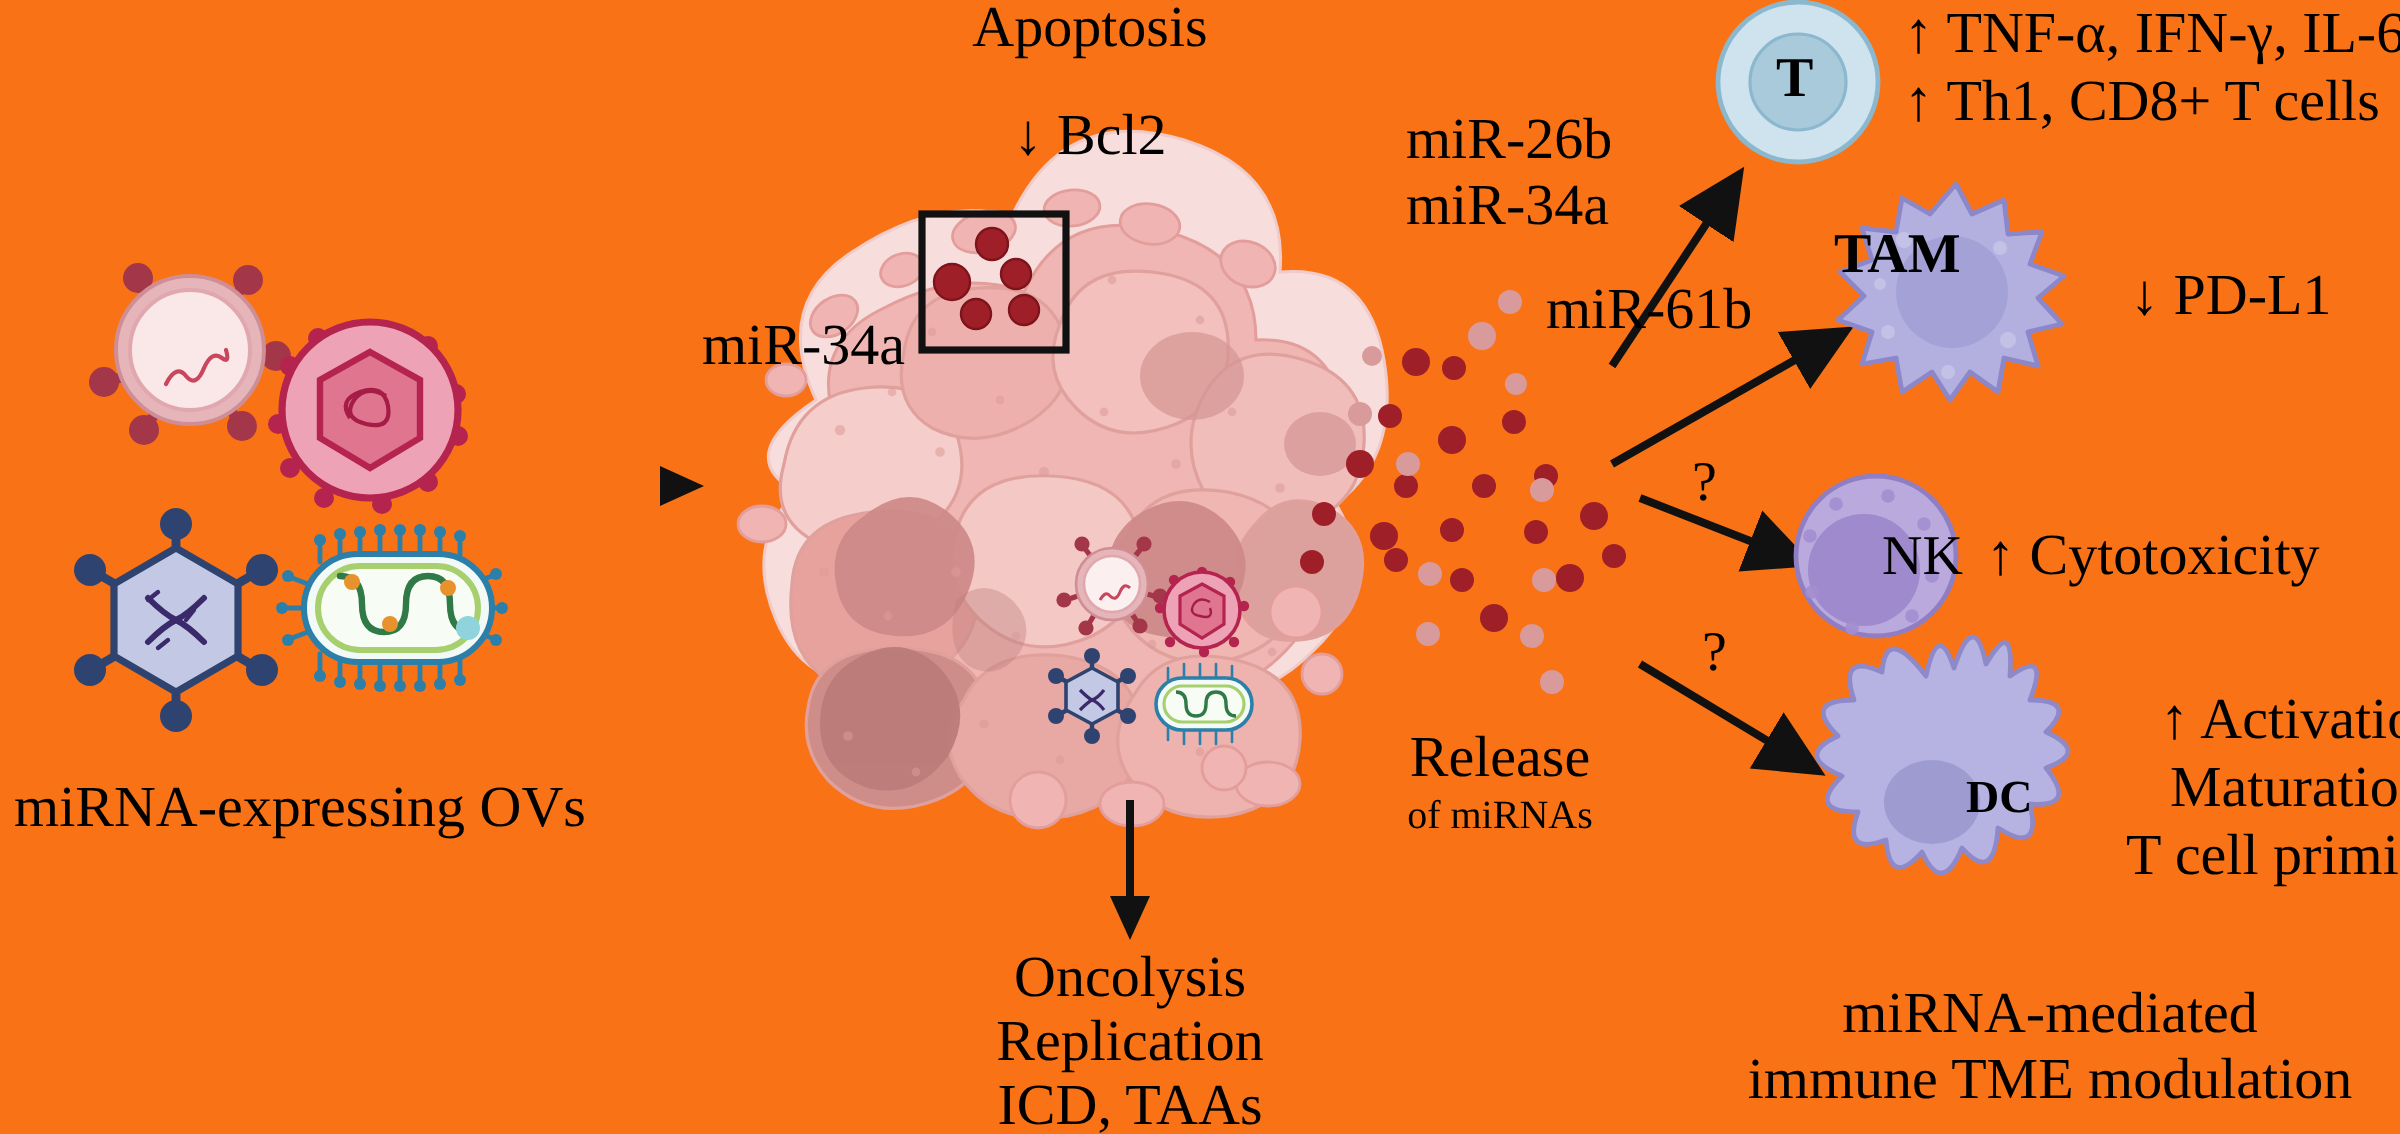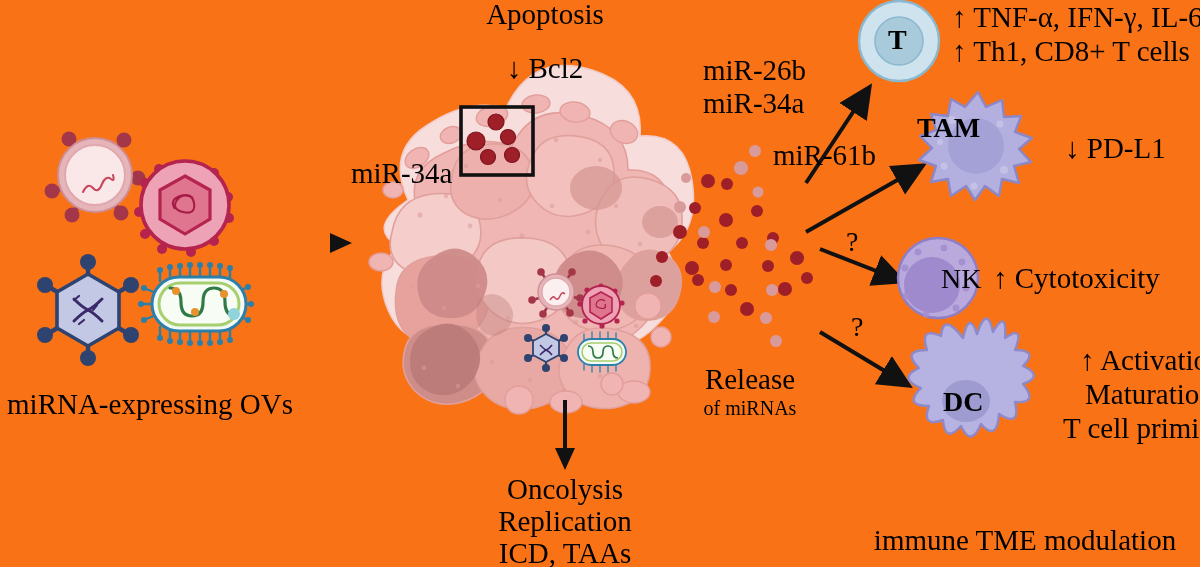--- a/index.html
+++ b/index.html
@@ -491,17 +491,18 @@
 
   <div class="lbl" style="left:1065px;top:132px;font-size:29px;">↓ PD-L1</div>
   <div class="lbl" style="left:917px;top:112px;font-size:28px;font-weight:bold;">TAM</div>
 
   <div class="lbl" style="left:993px;top:262px;font-size:29px;">↑ Cytotoxicity</div>
   <div class="lbl" style="left:911px;top:263px;font-size:28px;font-weight:normal;margin-left:30px;">NK</div>
 
   <div class="lbl" style="left:1080px;top:344px;font-size:29px;">↑ Activation</div>
   <div class="lbl" style="left:1085px;top:378px;font-size:29px;">Maturation</div>
   <div class="lbl" style="left:1063px;top:412px;font-size:29px;">T cell priming</div>
-  <div class="lbl" style="left:943px;top:386px;font-size:28px;font-weight:bold;">DC</div>
-
+  <div class="lbl" style="left:943px;top:386px;font-size:23px;font-weight:bold;padding-left:40px;">DC</div>
+
+  <div class="lbl ctr" style="left:865px;top:491px;width:320px;font-size:29px;">miRNA-mediated</div>
   <div class="lbl ctr" style="left:865px;top:524px;width:320px;font-size:29px;">immune TME modulation</div>
 
 </div>
 
 </body></html>

